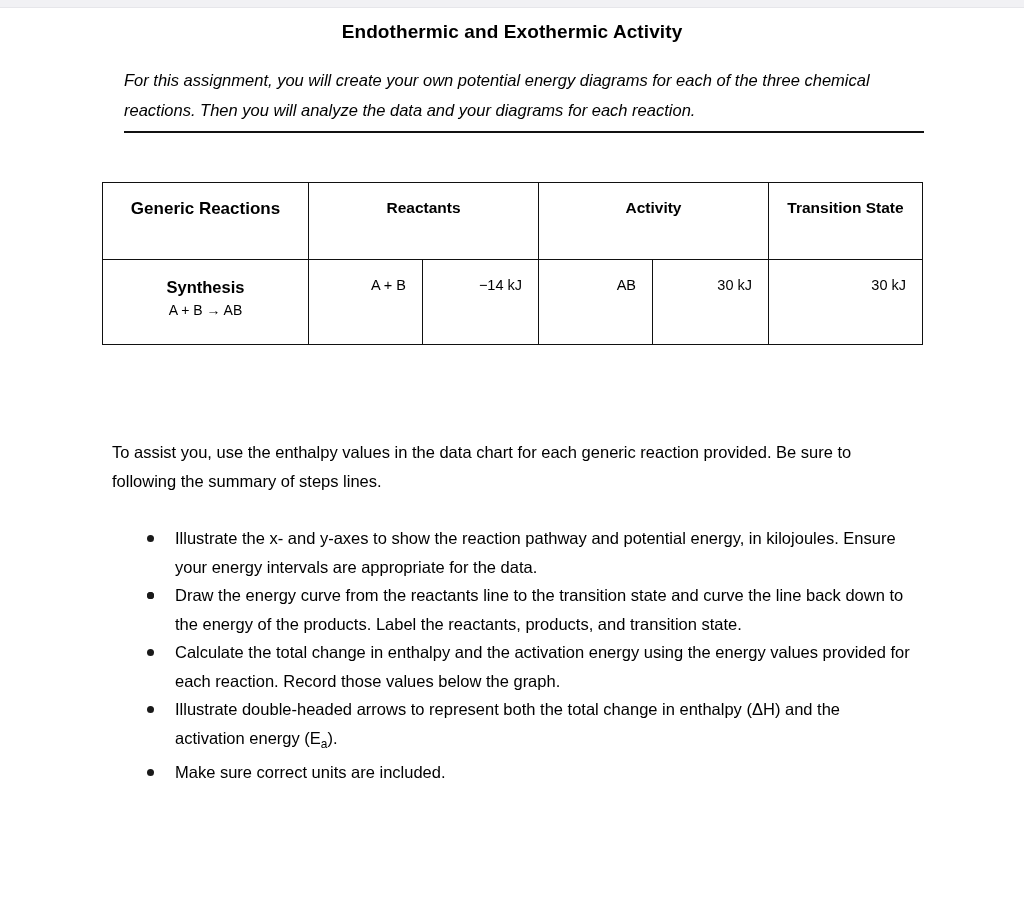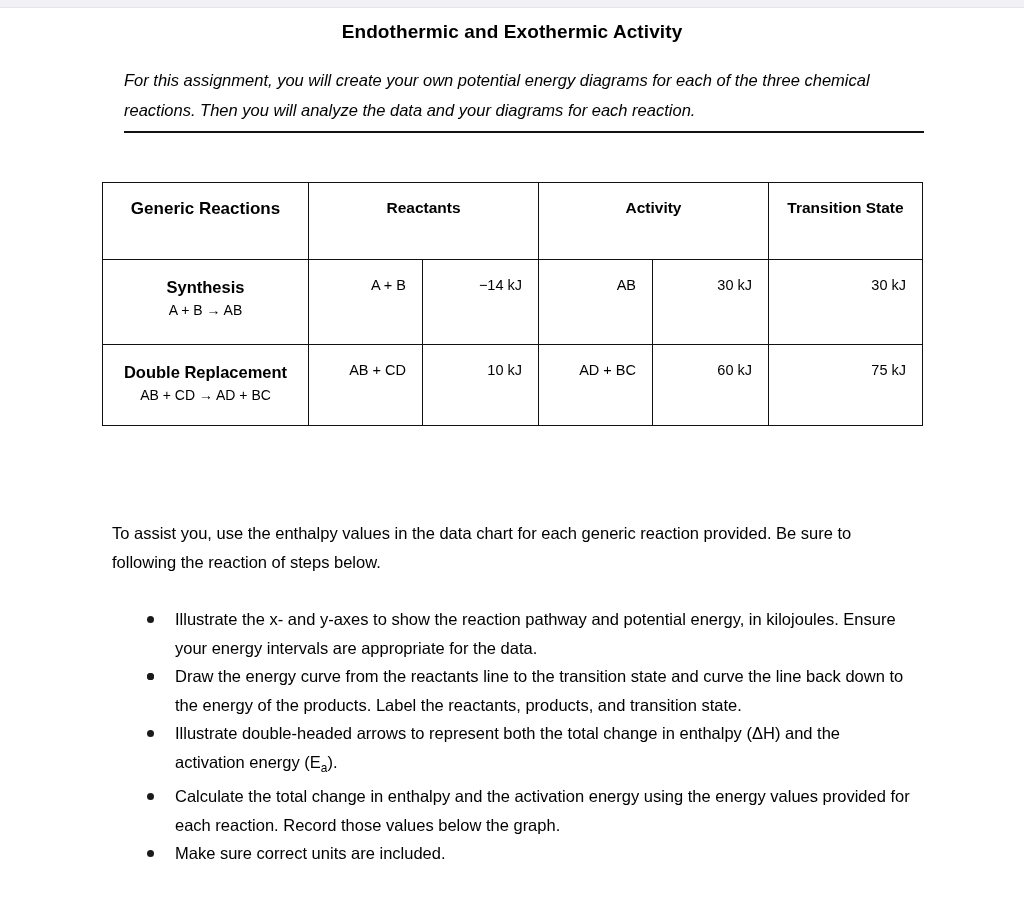--- a/index.html
+++ b/index.html
@@ -188,57 +188,46 @@
             <div class="reaction-equation">A + B → AB</div>
           </td>
           <td class="value-cell">A + B</td>
           <td class="value-cell">−14 kJ</td>
           <td class="value-cell">AB</td>
           <td class="value-cell">30 kJ</td>
           <td class="value-cell">30 kJ</td>
         </tr>
 
 
-        <tr class="row-double">
-          <td class="reaction-cell">
-            <div class="reaction-name">Double Replacement</div>
-            <div class="reaction-equation">AB + CD → AD + BC</div>
-          </td>
-          <td class="value-cell">AB + CD</td>
-          <td class="value-cell">10 kJ</td>
-          <td class="value-cell">AD + BC</td>
-          <td class="value-cell">60 kJ</td>
-          <td class="value-cell">75 kJ</td>
-        </tr>
       </tbody>
     </table>
   </div>
 
   <div class="instructions">
-    <p class="instructions-lead">To assist you, use the enthalpy values in the data chart for each generic reaction provided. Be sure to following the reaction of steps below.</p>
+    <p class="instructions-lead">To assist you, use the enthalpy values in the data chart for each generic reaction provided. Be sure to following the summary of steps lines.</p>
 
     <ul class="steps">
       <li>
         <span class="bullet-dot"></span>
         <span>Illustrate the x- and y-axes to show the reaction pathway and potential energy, in kilojoules. Ensure your energy intervals are appropriate for the data.</span>
       </li>
       <li>
         <span class="bullet-dot"></span>
       </li>
       <li>
         <span class="bullet-dot"></span>
         <span>Draw the energy curve from the reactants line to the transition state and curve the line back down to the energy of the products. Label the reactants, products, and transition state.</span>
       </li>
       <li>
         <span class="bullet-dot"></span>
+        <span>Calculate the total change in enthalpy and the activation energy using the energy values provided for each reaction. Record those values below the graph.</span>
+      </li>
+      <li>
+        <span class="bullet-dot"></span>
         <span>Illustrate double-headed arrows to represent both the total change in enthalpy (ΔH) and the activation energy (E</span><span class="sub">a</span><span>).</span>
-      </li>
-      <li>
-        <span class="bullet-dot"></span>
-        <span>Calculate the total change in enthalpy and the activation energy using the energy values provided for each reaction. Record those values below the graph.</span>
       </li>
       <li>
         <span class="bullet-dot"></span>
         <span>Make sure correct units are included.</span>
       </li>
     </ul>
   </div>
 
 </div>
 

